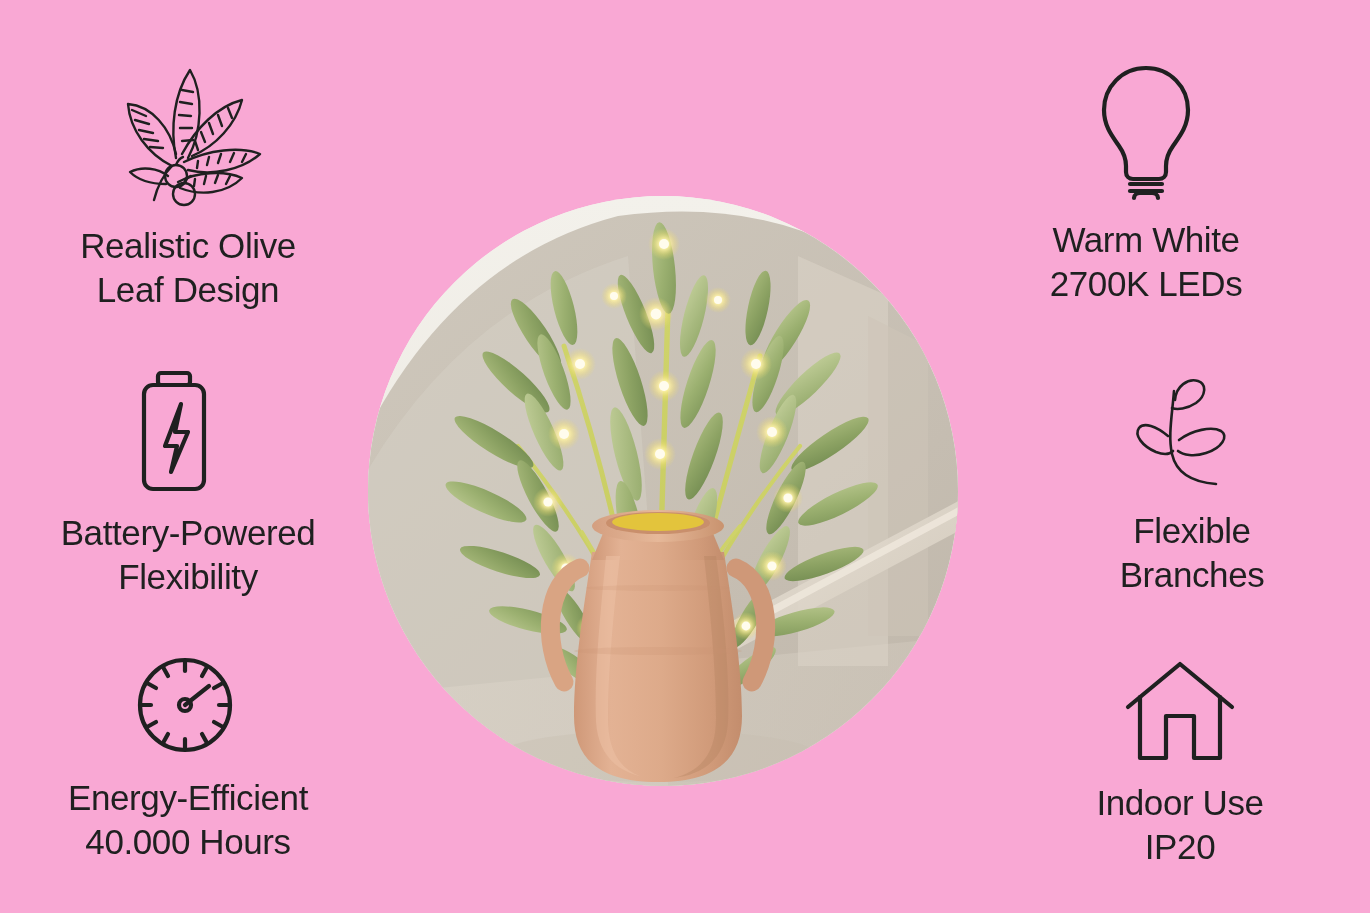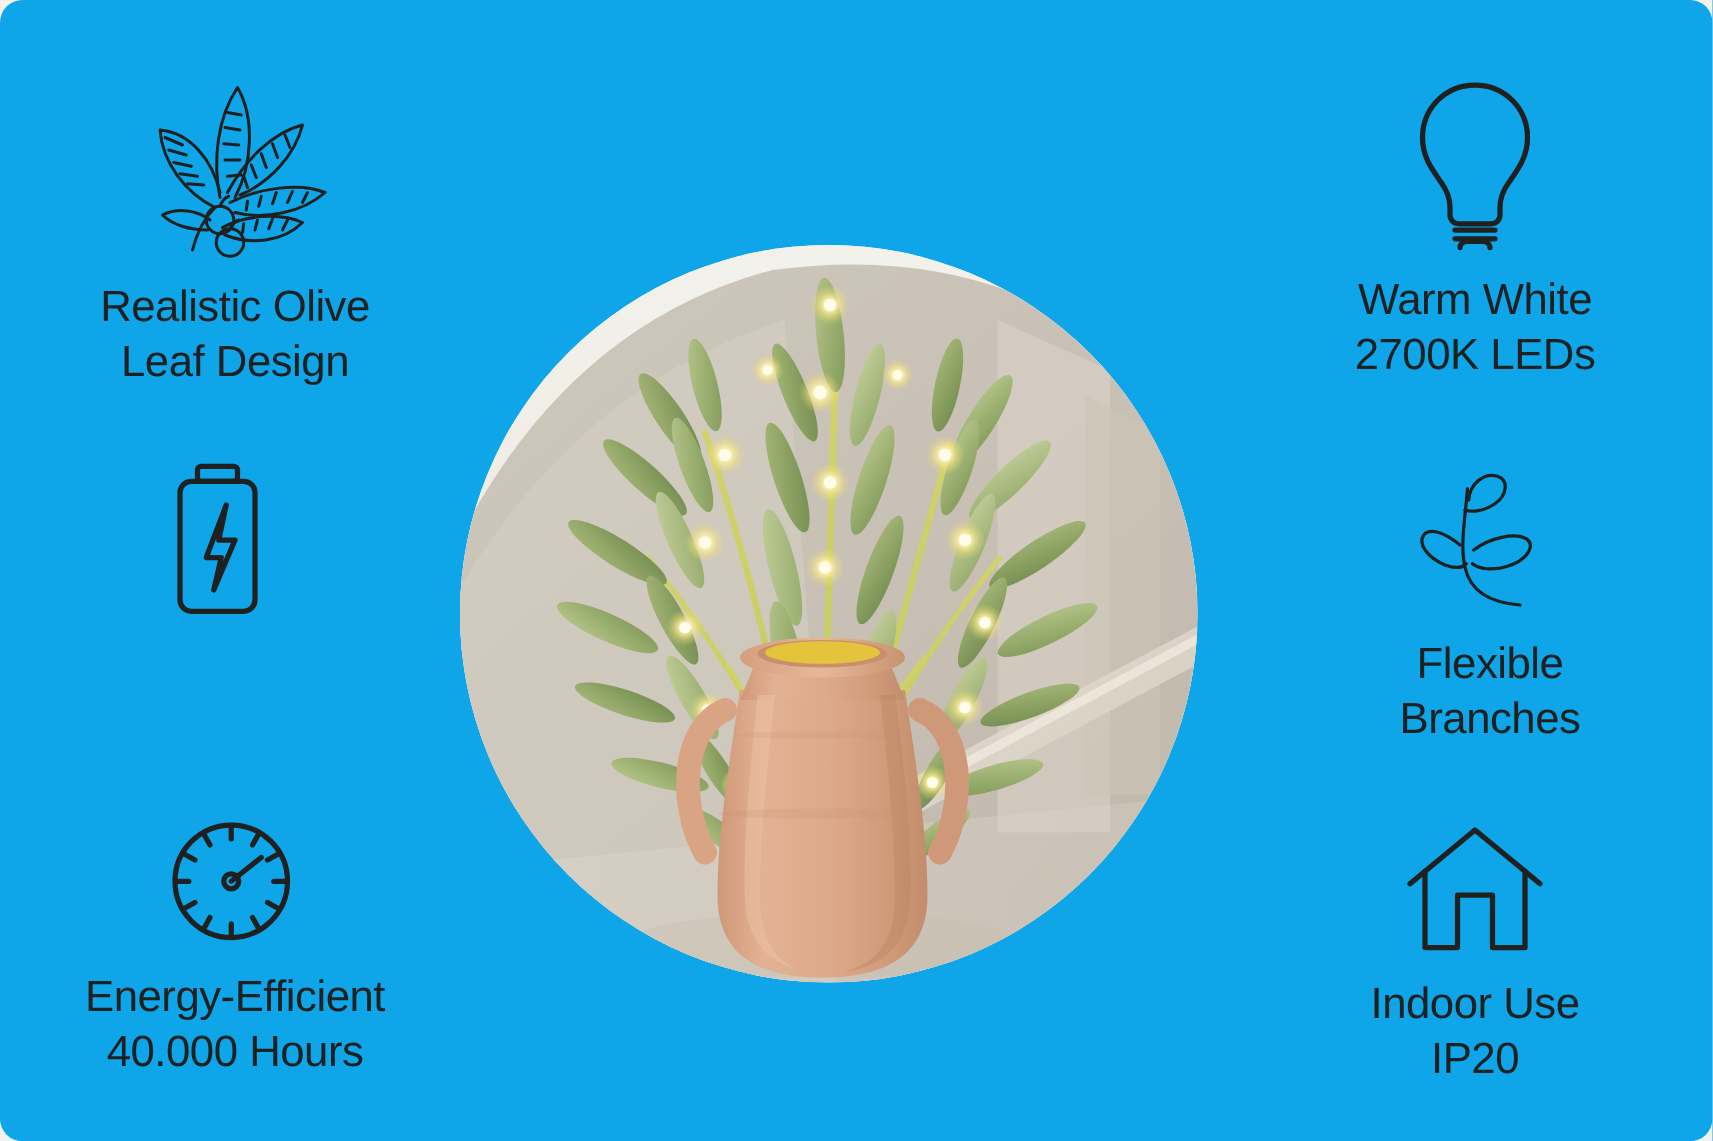--- a/index.html
+++ b/index.html
@@ -9,22 +9,21 @@
     width:1370px; height:913px;
     background:#f2f2ee;
     font-family:"Liberation Sans", sans-serif;
     overflow:hidden;
     position:relative;
   }
 
   .stage {
     position:absolute;
     inset:0;
-    background:#0ea5e9;
-    border-radius:18px;
+    background:#f9a8d4;
   }
 
   
   .hero-circle {
     position:absolute;
     left:368px; top:196px;
     width:590px; height:590px;
     border-radius:50%;
     overflow:hidden;
     background:#f4f3ef;
@@ -55,21 +54,21 @@
     font-weight:400;
     white-space:pre-line;
   }
 
   
   .f-olive   { left:-2px;  top:58px;  }
   .f-battery { left:-2px;  top:370px; }
   .f-clock   { left:-2px;  top:650px; }
 
   
-  .f-bulb    { left:990px; top:62px;  }
+  .f-bulb    { left:956px; top:62px;  }
   .f-branch  { left:1002px; top:378px; }
   .f-house   { left:990px; top:660px; }
 
   .icon-stroke {
     fill:none;
     stroke:#1f2020;
     stroke-width:4.2;
     stroke-linecap:round;
     stroke-linejoin:round;
   }
@@ -338,20 +337,22 @@
   <div class="feature f-battery">
     <span class="feature-icon">
       <svg width="120" height="125" viewBox="0 0 120 125">
         <g class="icon-stroke">
           <rect x="30" y="3" width="32" height="12" rx="3"></rect>
           <rect x="16" y="15" width="60" height="104" rx="9"></rect>
           <path d="M 53 34 L 37 76 L 49 76 L 43 102 L 60 62 L 47 62 Z"></path>
         </g>
       </svg>
     </span>
+    <div class="feature-label">Battery-Powered
+Flexibility</div>
   </div>
 
   <div class="feature f-clock">
     <span class="feature-icon">
       <svg width="110" height="110" viewBox="0 0 110 110">
         <g class="icon-stroke">
           <circle cx="52" cy="55" r="45"></circle>
 
           <path d="M 52 11 L 52 21"></path>
           <path d="M 52 89 L 52 99"></path>

